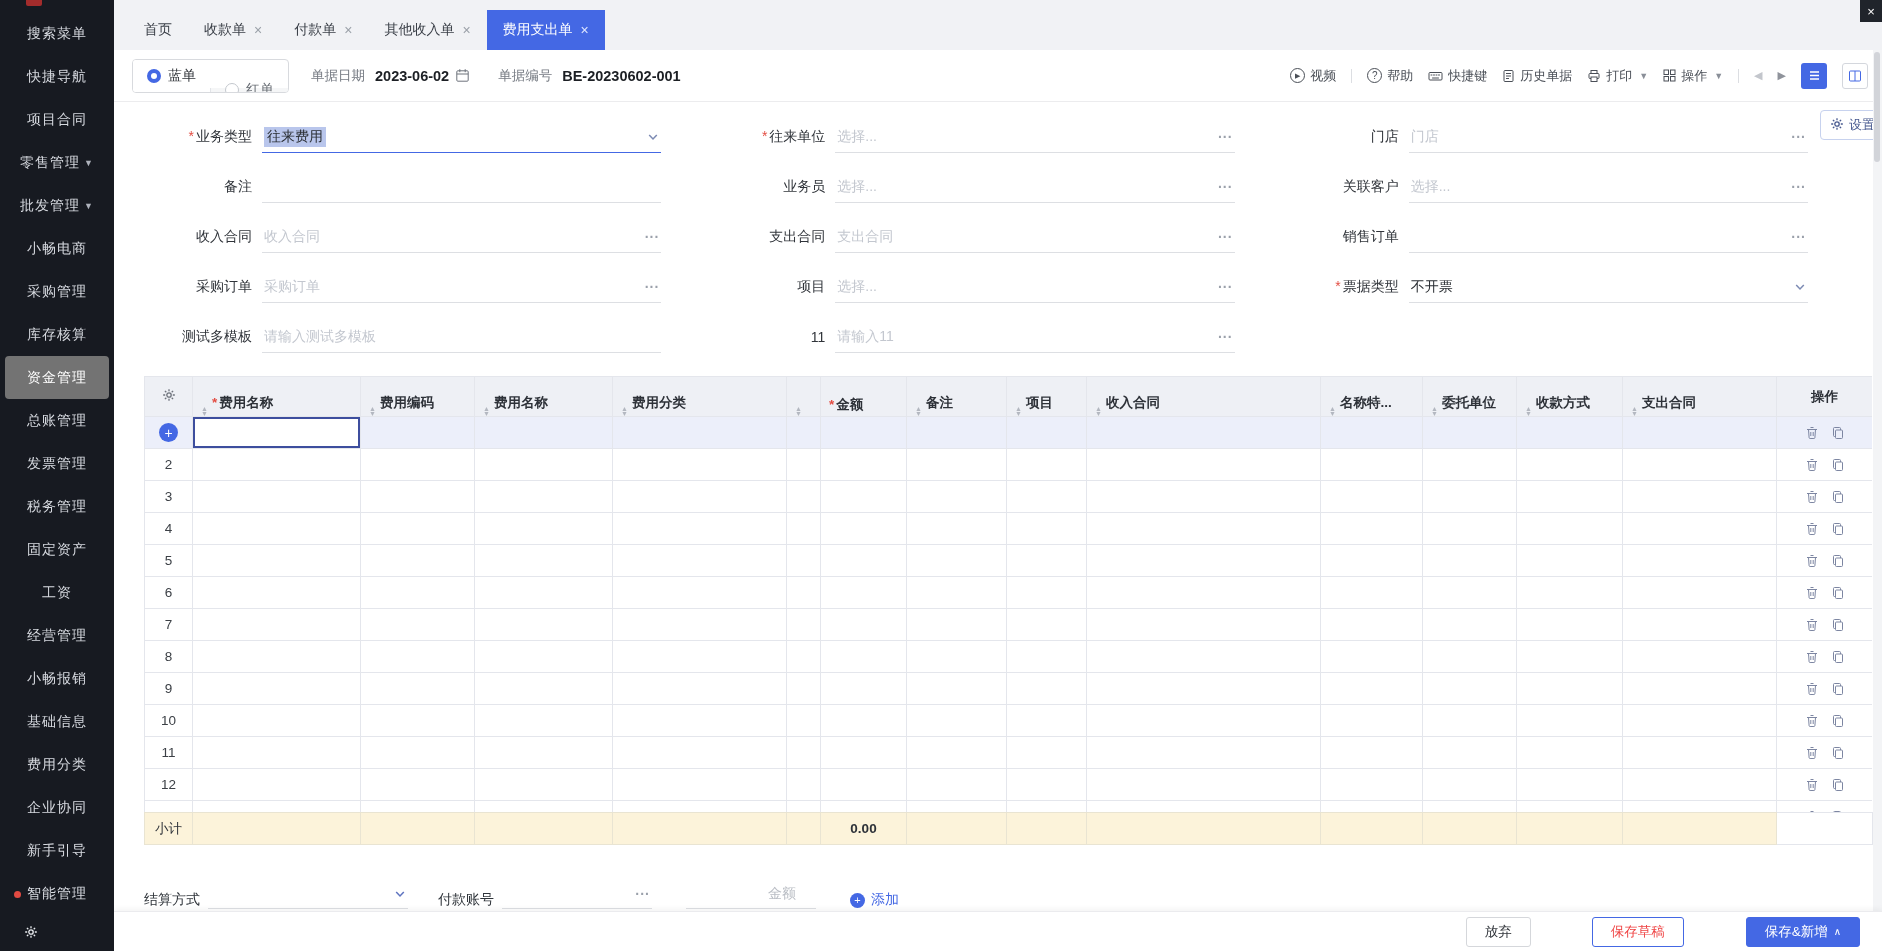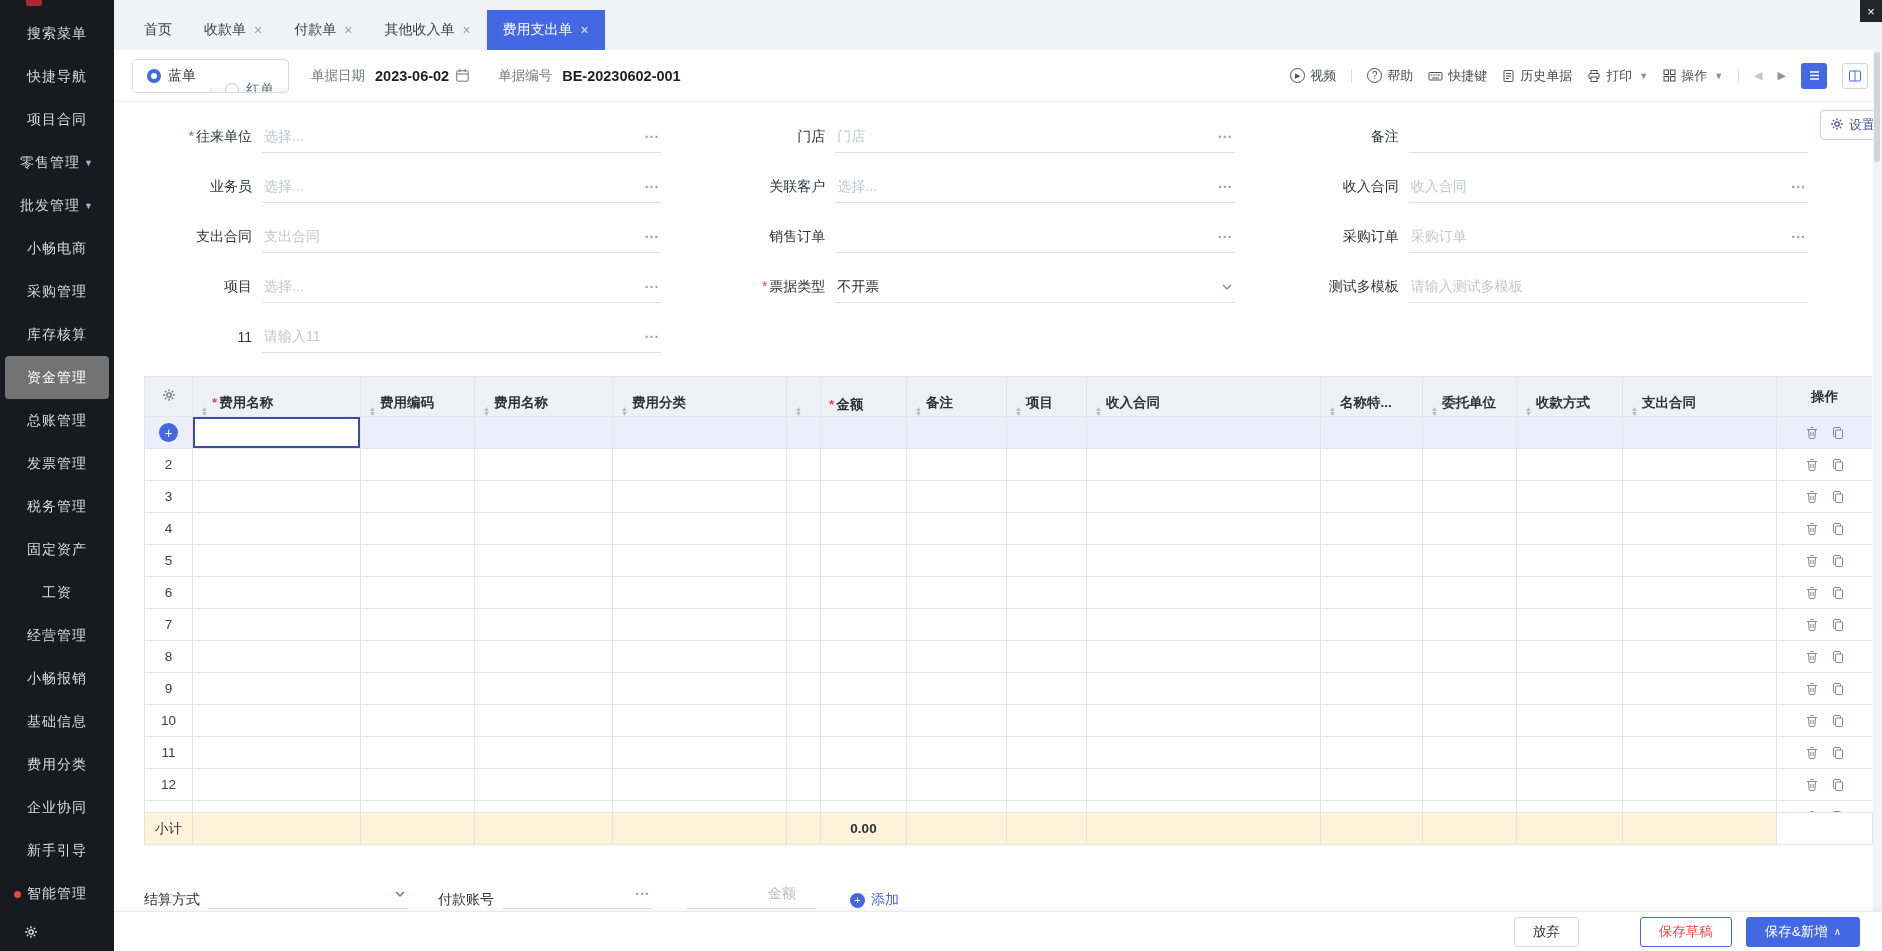--- a/index.html
+++ b/index.html
@@ -94,21 +94,21 @@
 .pay-suffix{position:absolute;right:2px;color:#9aa0aa;display:flex;align-items:center;}
 .pay-suffix.chev{color:#5f74c0;}
 .amount-ph{margin-left:auto;color:#b9bdc4;}
 .add-link{display:flex;align-items:center;gap:6px;color:#4468e4;margin-left:34px;cursor:pointer;}
 .plus-circ{width:15px;height:15px;border-radius:50%;background:#4468e4;color:#fff;display:inline-flex;align-items:center;justify-content:center;font-size:11px;line-height:1;}
 
 
 .bottom-bar{height:40px;background:#fff;border-top:1px solid #ebebee;box-shadow:0 -2px 6px rgba(0,0,0,0.05);display:flex;align-items:center;justify-content:flex-end;gap:14px;padding-right:22px;flex-shrink:0;position:relative;z-index:6;}
 .btn{height:30px;padding:0 18px;border-radius:3px;font-size:13.5px;display:inline-flex;align-items:center;gap:6px;cursor:pointer;border:1px solid #d5d7db;background:#fff;color:#33373d;white-space:nowrap;}
 .btn.outline{border-color:#4468e4;color:#ef4444;margin-left:47px;}
-.btn.primary{background:#4468e4;border-color:#4468e4;color:#fff;}
+.btn.primary{background:#4468e4;border-color:#4468e4;color:#fff;margin-left:48px;}
 .caret-up{font-size:10px;}
 
 .scroll-strip{position:absolute;top:50px;right:0;bottom:40px;width:9px;background:#f3f4f6;z-index:4;}
 .scroll-thumb{position:absolute;top:2px;left:1px;width:6px;height:110px;border-radius:3px;background:#d2d4d9;}
 </style>
 </head>
 <body>
 
 <div class="app">
 
@@ -304,20 +304,31 @@
             <svg width="14" height="14" viewBox="0 0 14 14" fill="none" stroke="currentColor">
               <rect x="1.5" y="2" width="11" height="10" rx="1"></rect>
               <path d="M7 2v10"></path>
             </svg>
           </span>
         </div>
     </div>
 
     <div class="content">
       <div class="form-grid" id="formGrid">
+          <div class="field">
+            <div class="f-label"><span class="star">*</span><span>业务类型</span></div>
+            <div class="f-control active">
+              <span class="val selected">往来费用</span>
+              <span class="f-suffix chev">
+                <svg width="12" height="12" viewBox="0 0 12 12" fill="none" stroke="currentColor" stroke-width="1.5">
+                  <path d="M2.2 4L6 8l3.8-4"></path>
+                </svg>
+              </span>
+            </div>
+          </div>
           <div class="field">
             <div class="f-label"><span class="star">*</span><span>往来单位</span></div>
             <div class="f-control">
               <span class="ph">选择...</span>
               <span class="f-suffix dots">...</span>
             </div>
           </div>
           <div class="field">
             <div class="f-label"><span>门店</span></div>
             <div class="f-control">

